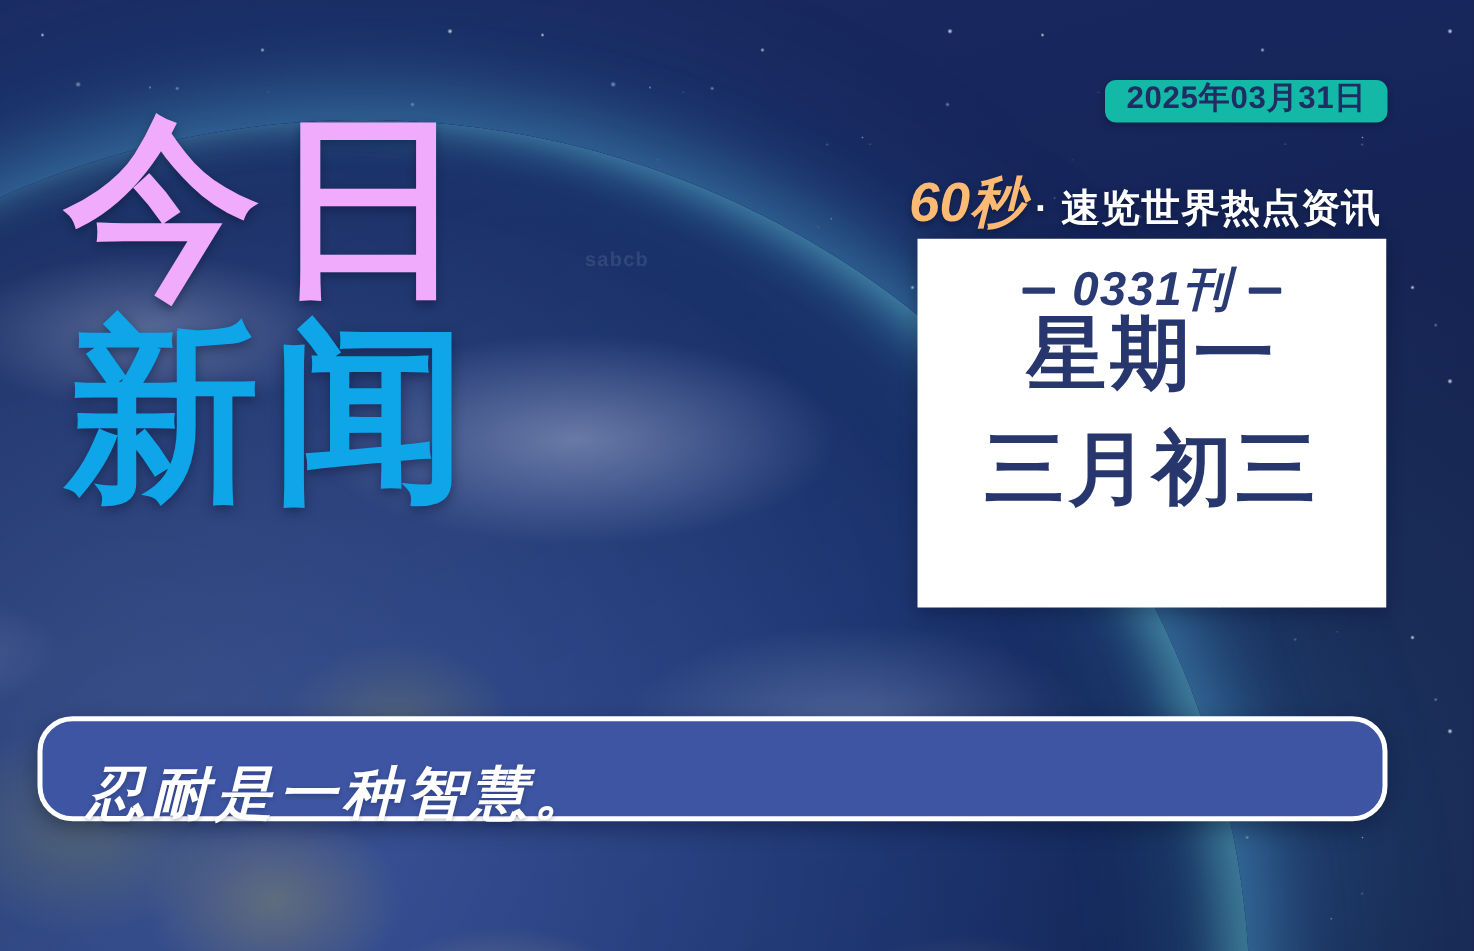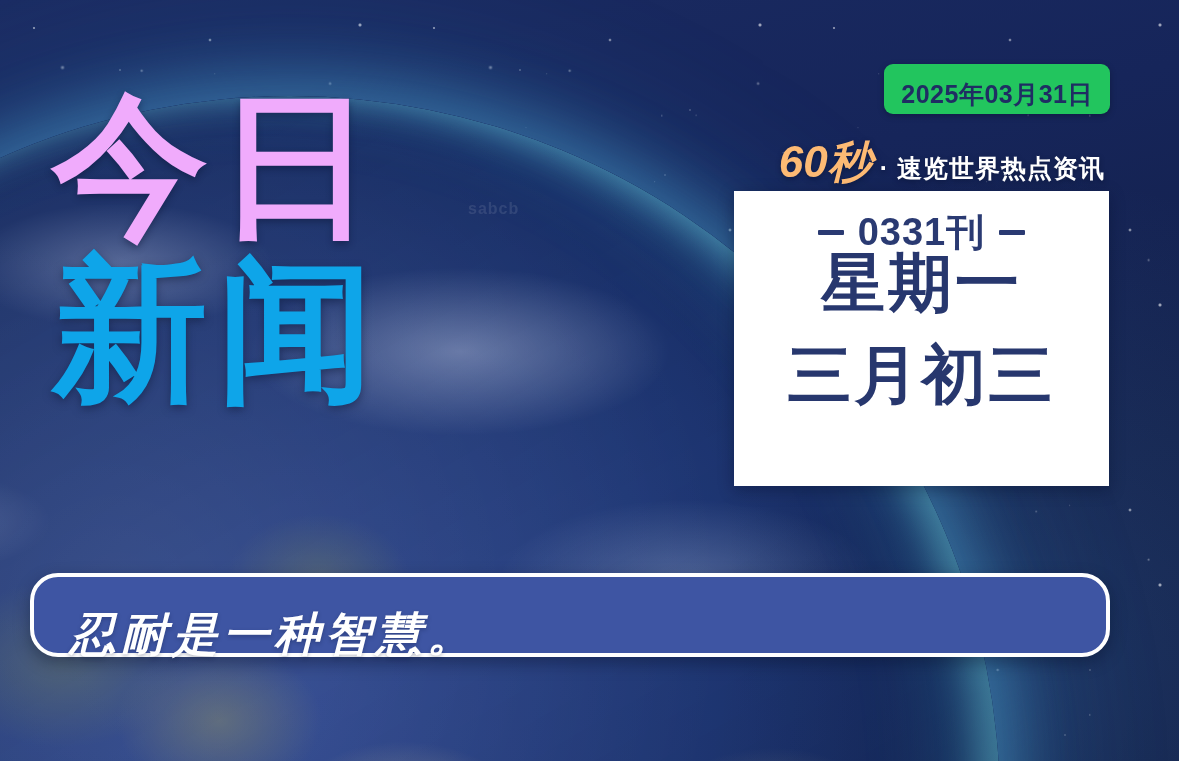--- a/index.html
+++ b/index.html
@@ -145,26 +145,26 @@
     white-space: nowrap;
     margin-top: 10px;
   }
 
   
   .date-badge {
     position: absolute;
     right: 69px;
     top: 64px;
     z-index: 9;
-    background: #22c55e;
+    background: #14b8a6;
     color: #1f2d63;
     font-size: 25px;
     font-weight: 700;
     letter-spacing: 0.5px;
-    padding: 16px 17px 6px;
+    padding: 0 17px 6px;
     border-radius: 9px;
     line-height: 1.12;
     white-space: nowrap;
     box-shadow: 0 2px 6px rgba(0,0,0,0.25);
   }
 
   
   .tagline {
     position: absolute;
     right: 74px;
@@ -176,21 +176,21 @@
     text-shadow: 0 2px 5px rgba(8,16,44,0.5);
   }
   .tag-60 {
     font-size: 44px;
     font-weight: 700;
     font-style: italic;
     color: #fdba74;
     letter-spacing: 0px;
   }
   .tag-rest {
-    font-size: 25px;
+    font-size: 31px;
     font-weight: 700;
     color: #ffffff;
     letter-spacing: 1px;
     margin-left: 8px;
   }
 
   
   .info-card {
     position: absolute;
     left: 734px;
@@ -210,20 +210,21 @@
     display: flex;
     align-items: center;
     justify-content: center;
     gap: 14px;
     color: #2a3a72;
     font-size: 38px;
     font-weight: 700;
     letter-spacing: 1px;
     line-height: 1;
     margin-top: 6px;
+    font-style: italic;
   }
   .issue-dash {
     display: inline-block;
     width: 26px;
     height: 5px;
     background: #2a3a72;
     border-radius: 1px;
   }
   .weekday {
     color: #27376e;

